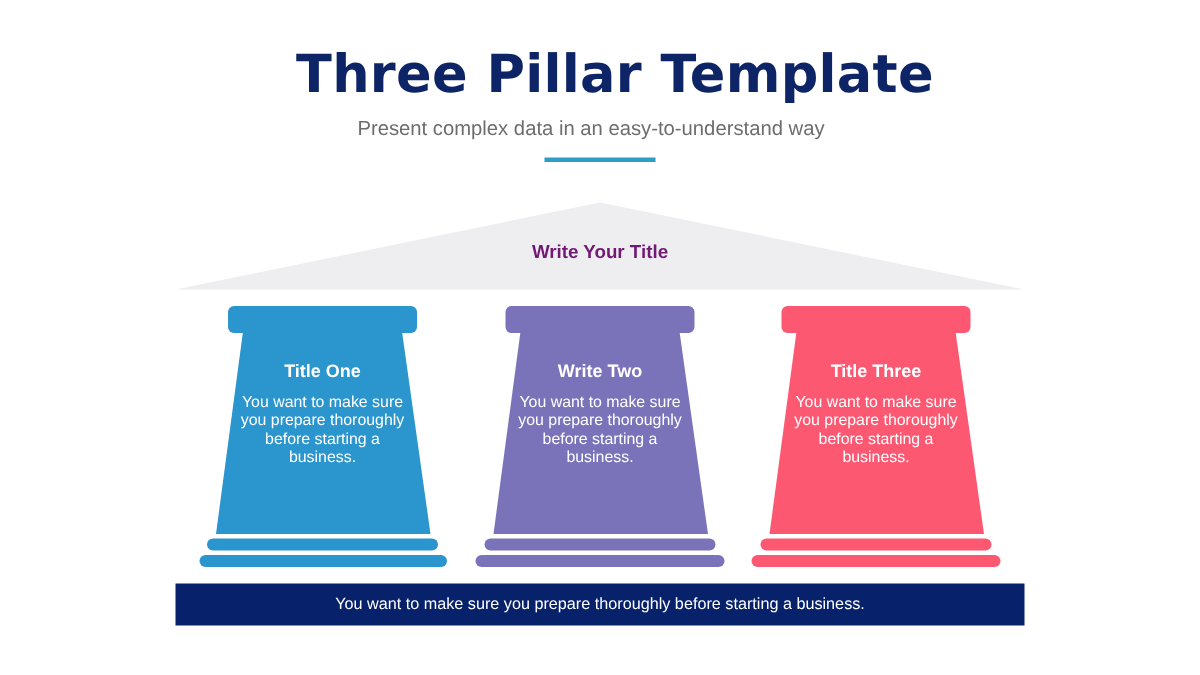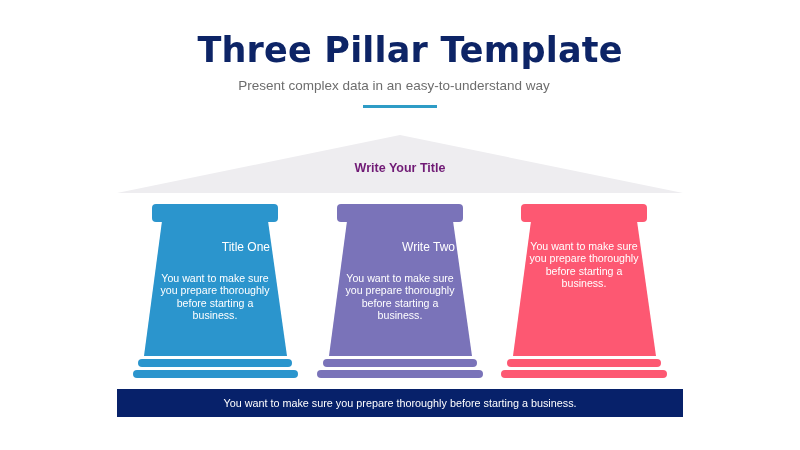--- a/index.html
+++ b/index.html
@@ -20,21 +20,21 @@
     position: absolute; left: 363px; top: 105px; width: 74px; height: 3px;
   }
   svg.diagram { position: absolute; left: 0; top: 0; }
   .roof-label {
     position: absolute; left: 250px; width: 300px; top: 161px; text-align: center;
     font-size: 12.5px; font-weight: bold; color: #701a75;
   }
   .pillar-text {
     position: absolute; width: 110px; text-align: center; color: #ffffff;
   }
-  .pillar-title { font-size: 12px; font-weight: normal; margin-bottom: 18px; text-align: right; }
+  .pillar-title { font-size: 12px; font-weight: bold; margin-bottom: 8px; }
   .pillar-body { font-size: 10.6px; line-height: 12.3px; }
   .banner {
     position: absolute; left: 117px; top: 389px; width: 566px; height: 28px;
     display: flex; align-items: center; justify-content: center;
     color: #ffffff; font-size: 10.8px;
   }
 </style>
 </head>
 <body>
 
@@ -73,18 +73,19 @@
   <div class="pillar-title">Title One</div>
   <div class="pillar-body">You want to make sure you prepare thoroughly before starting a business.</div>
 </div>
 
 <div class="pillar-text" style="left:345px; top:240px;">
   <div class="pillar-title">Write Two</div>
   <div class="pillar-body">You want to make sure you prepare thoroughly before starting a business.</div>
 </div>
 
 <div class="pillar-text" style="left:529px; top:240px;">
+  <div class="pillar-title">Title Three</div>
   <div class="pillar-body">You want to make sure you prepare thoroughly before starting a business.</div>
 </div>
 
 <div class="banner" id="banner" style="background: rgb(7, 33, 106);">
   <span>You want to make sure you prepare thoroughly before starting a business.</span>
 </div>
 
 </body></html>

